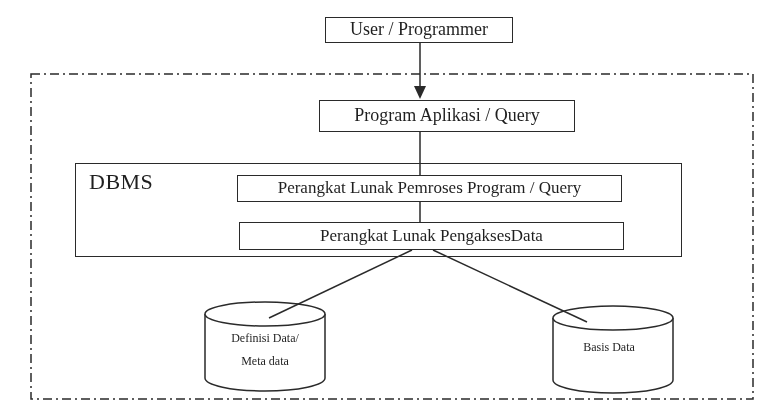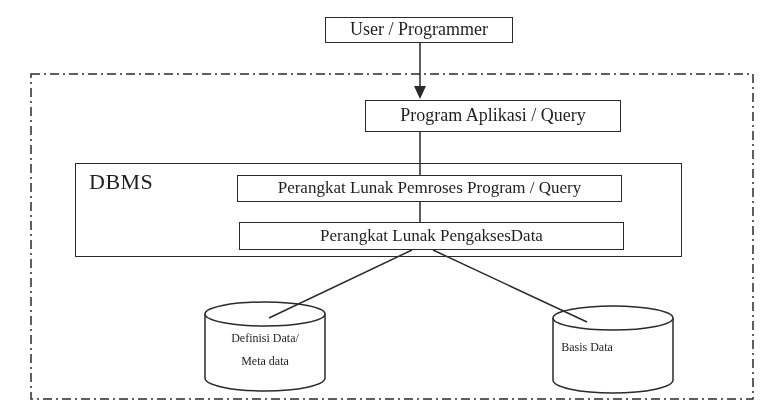--- a/index.html
+++ b/index.html
@@ -32,21 +32,20 @@
     box-sizing: border-box;
     line-height: 1.1;
   }
   .box--user {
     left: 325px; top: 17px; width: 188px; height: 26px;
     font-size: 18px;
   }
   .box--application {
     left: 319px; top: 100px; width: 256px; height: 32px;
     font-size: 18px;
-    margin-left: 46px;
   }
   .box--dbms {
     left: 75px; top: 163px; width: 607px; height: 94px;
     background: transparent;
     display: block;
   }
   .dbms-label {
     position: absolute;
     left: 13px; top: 6px;
     font-size: 22px;
@@ -63,21 +62,21 @@
   .cyl-label {
     position: absolute;
     text-align: center;
     font-size: 12px;
     line-height: 23px;
   }
   .cyl-label--metadata {
     left: 200px; top: 327px; width: 130px;
   }
   .cyl-label--database {
-    left: 524px; top: 336px; width: 126px;
+    left: 546px; top: 336px; width: 126px;
   }
   .cyl-label span { display: block; }
 </style>
 </head>
 <body>
 
 <div id="canvas">
 
   <svg id="diagram-svg" width="768" height="418" viewBox="0 0 768 418">
 

